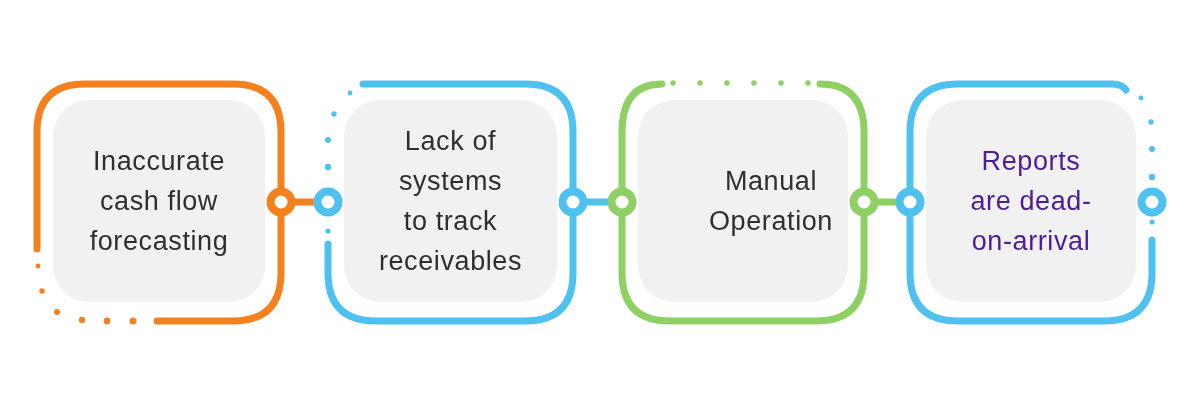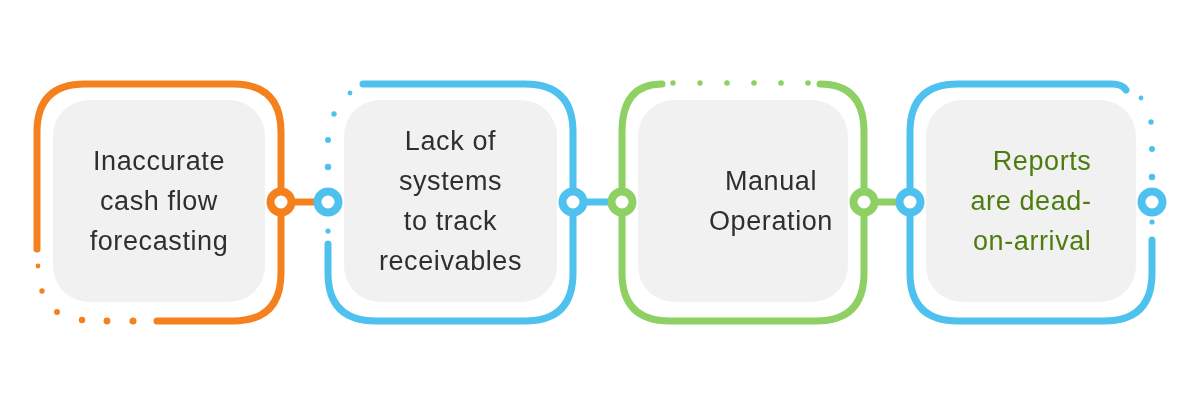--- a/index.html
+++ b/index.html
@@ -98,17 +98,17 @@
 
   <div class="box-label lbl2" style="color: rgb(47, 47, 47);">Lack of
 systems
 to track
 receivables</div>
   <div class="box-label lbl1" style="color: rgb(47, 47, 47);">Inaccurate
 cash flow
 forecasting</div>
   <div class="box-label lbl3" style="color: rgb(47, 47, 47); padding-left: 28px;">Manual
 Operation</div>
-  <div class="box-label lbl4" style="color: #4d7c0f; text-align: right;">Reports
+  <div class="box-label lbl4" style="color: #4c1d95;">Reports
 are dead-
 on-arrival</div>
 
 </div>
 
 </body></html>

